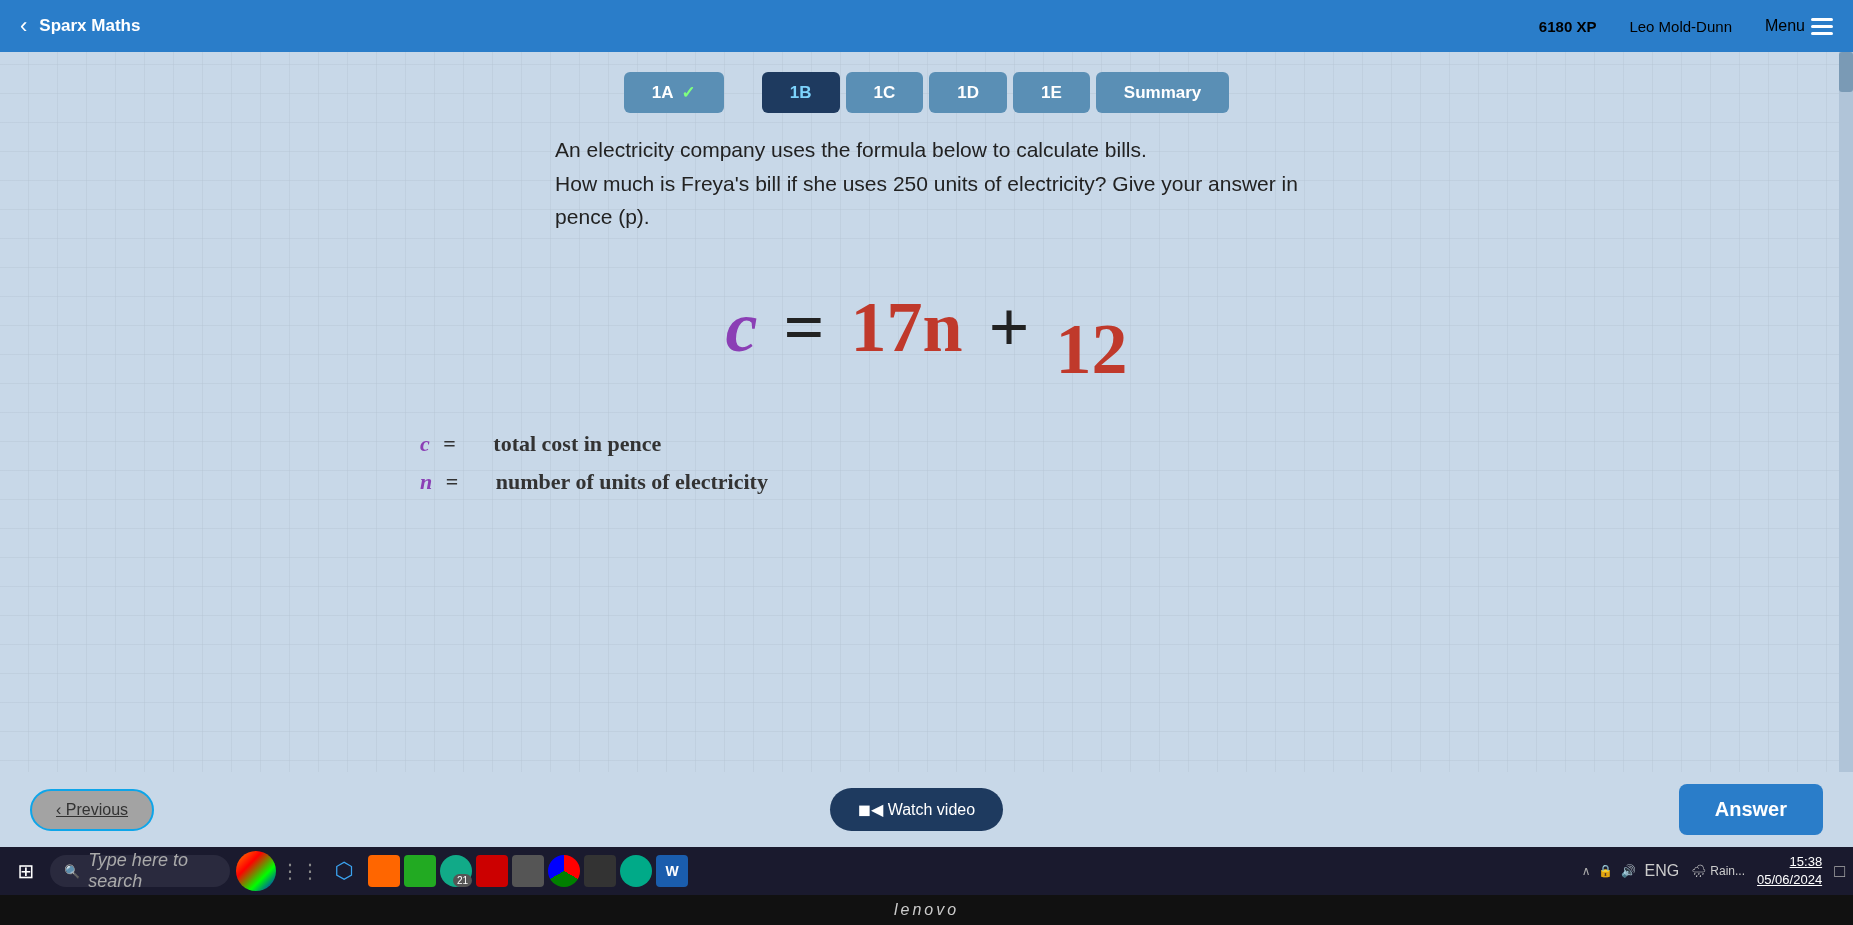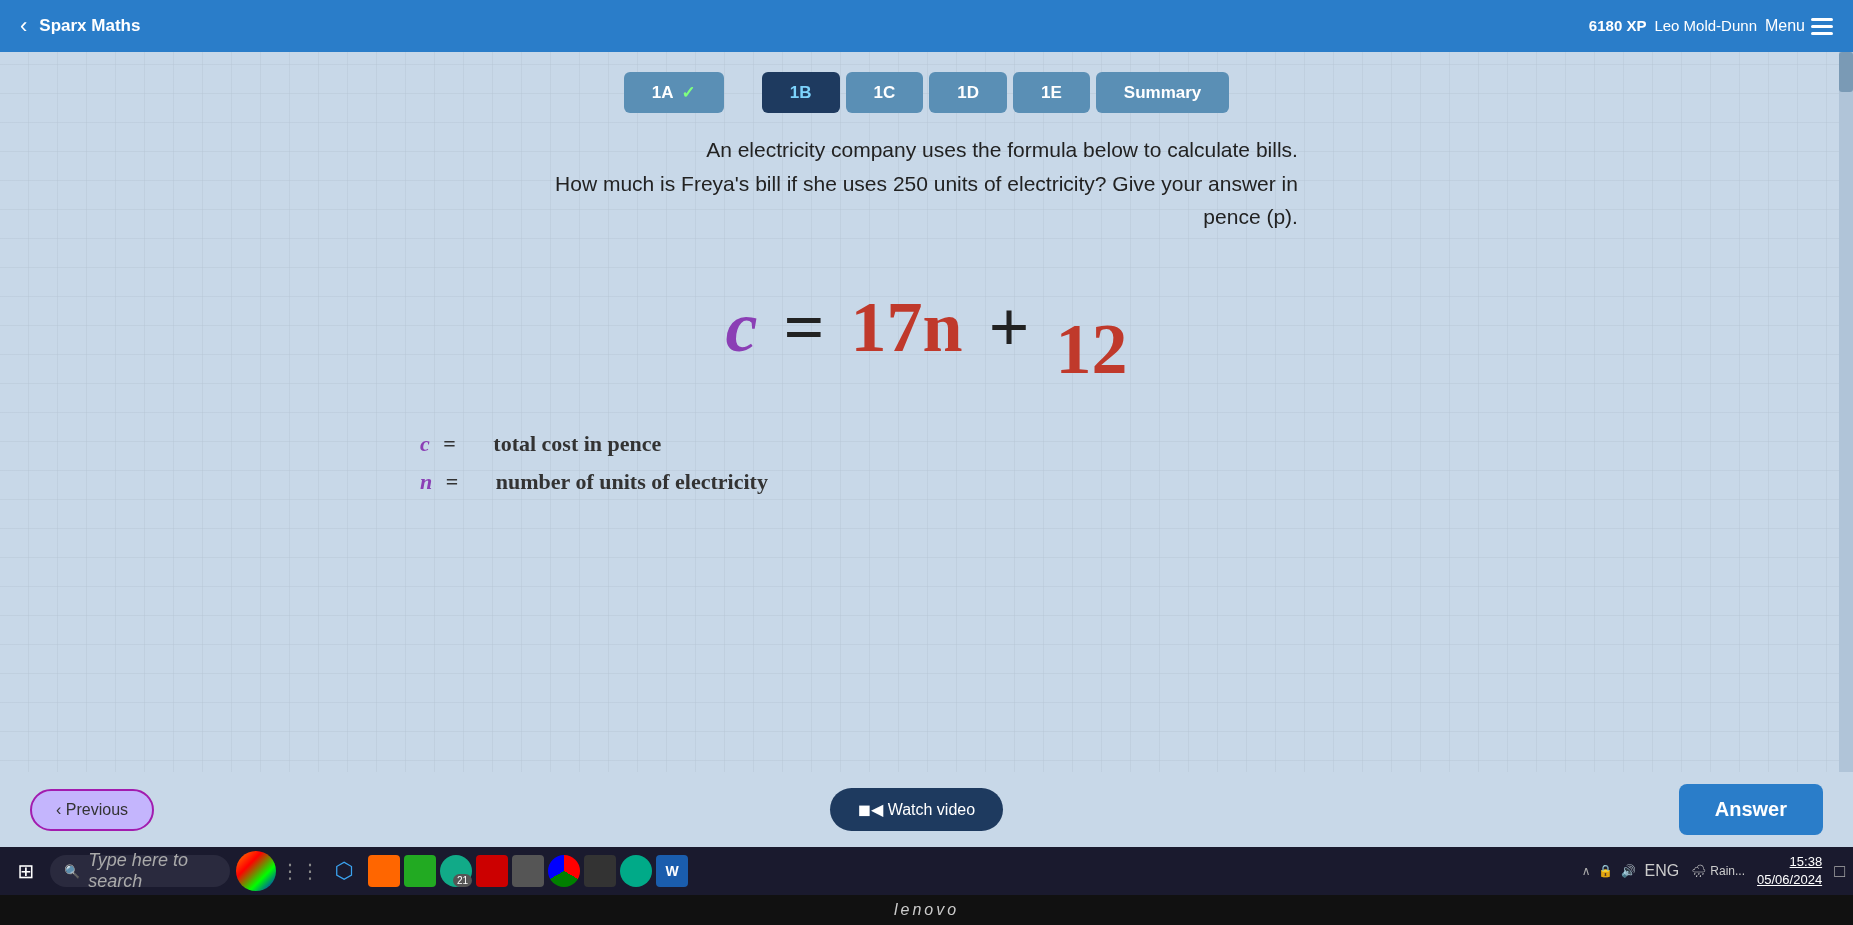--- a/index.html
+++ b/index.html
@@ -33,23 +33,23 @@
       font-size: 22px;
       cursor: pointer;
     }
     .header-title {
       color: white;
       font-size: 17px;
       font-weight: bold;
     }
     .header-right {
       display: flex;
-      align-items: flex-start;
-      gap: 8px;
-      color: #ffffff;
+      align-items: center;
+      gap: 33px;
+      color: #000000;
       font-size: 15px;
     }
     .header-xp {
       font-weight: bold;
     }
     .menu-btn {
       display: flex;
       align-items: center;
       gap: 6px;
       cursor: pointer;
@@ -157,21 +157,21 @@
       border-radius: 4px;
       display: flex;
       align-items: center;
       justify-content: center;
       color: white;
       font-size: 18px;
     }
 
     
     .question-text {
-      text-align: right;
+      text-align: left;
       font-size: 21px;
       color: #222;
       line-height: 1.6;
       margin-bottom: 30px;
       max-width: 900px;
     }
 
     
     .formula-large {
       font-size: 72px;
@@ -238,30 +238,31 @@
       bottom: 0;
       left: 0;
       right: 0;
       display: flex;
       align-items: center;
       justify-content: space-between;
       padding: 12px 30px;
       background: #c8d8e8;
     }
     .prev-btn {
-      background: #c4b5fd;
-      border: 2px solid #a21caf;
+      background: #a3a3a3;
+      border: 2px solid #0ea5e9;
       border-radius: 25px;
       padding: 10px 24px;
       font-size: 16px;
       cursor: pointer;
       color: #333;
       display: flex;
       align-items: center;
       gap: 8px;
+      text-decoration: underline;
     }
     .watch-video-btn {
       background: #1e3a5f;
       border: none;
       border-radius: 25px;
       padding: 12px 28px;
       font-size: 16px;
       cursor: pointer;
       color: white;
       display: flex;

